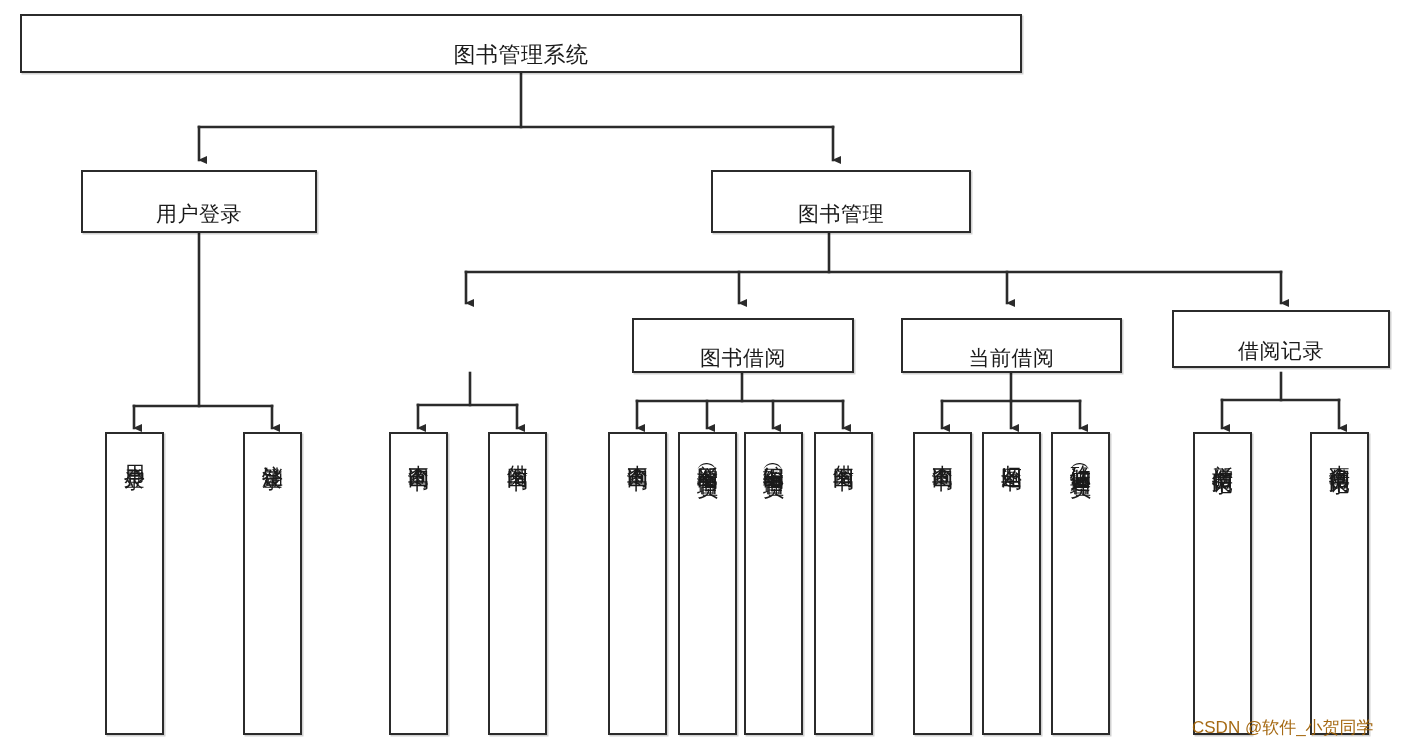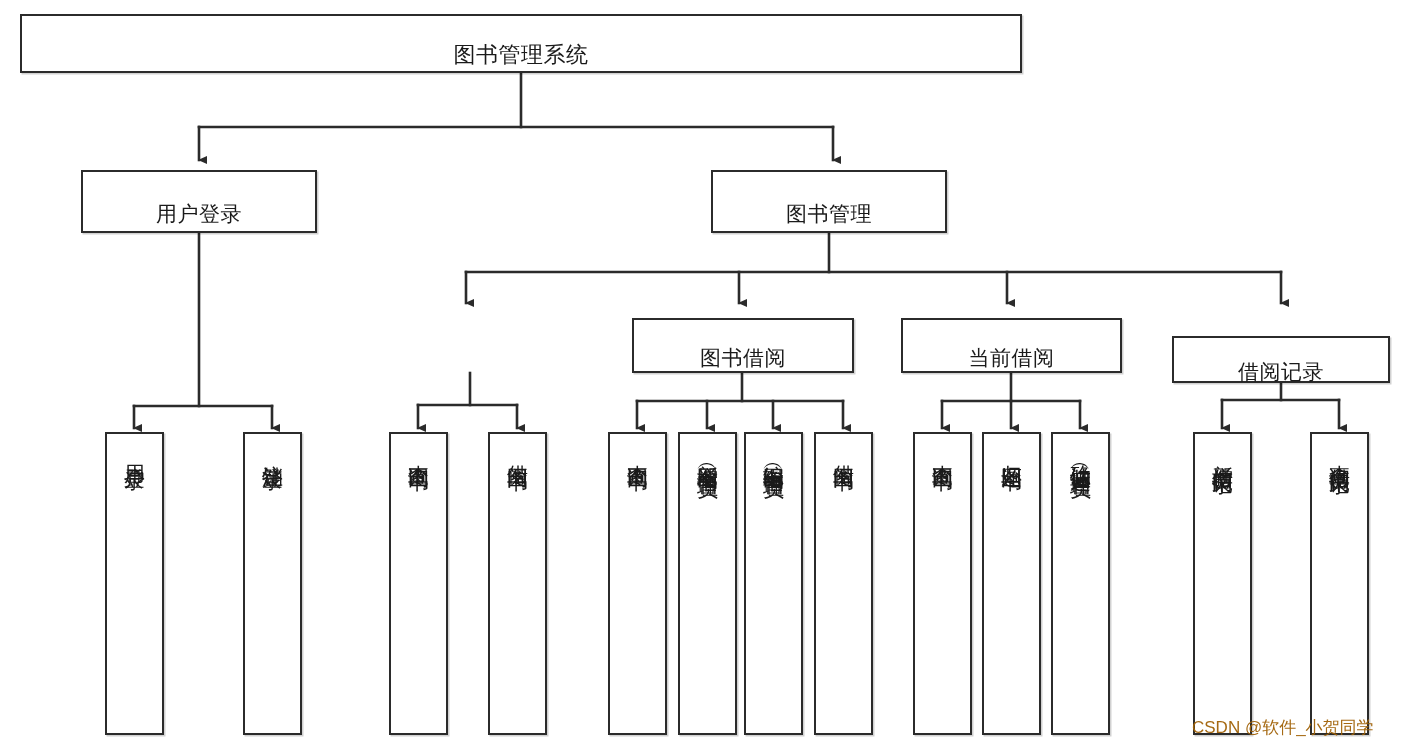--- a/index.html
+++ b/index.html
@@ -128,34 +128,34 @@
   </svg>
 
   <div class="node horiz root" style="left:20px; top:14px; width:1002px; height:59px;">
     <span class="node-label">图书管理系统</span>
   </div>
 
   <div class="node horiz" style="left:81px; top:170px; width:236px; height:63px;">
     <span class="node-label">用户登录</span>
   </div>
 
-  <div class="node horiz" style="left:711px; top:170px; width:236px; height:63px;align-items:center;">
+  <div class="node horiz" style="left:711px; top:170px; width:260px; height:63px;align-items:center;">
     <span class="node-label">图书管理</span>
   </div>
 
 
   <div class="node horiz" style="left:901px; top:318px; width:221px; height:55px;">
     <span class="node-label">当前借阅</span>
   </div>
 
   <div class="node horiz" style="left:632px; top:318px; width:222px; height:55px;">
     <span class="node-label">图书借阅</span>
   </div>
 
-  <div class="node horiz" style="left:1172px; top:336px; width:218px; height:47px;">
+  <div class="node horiz" style="left:1172px; top:310px; width:218px; height:58px;">
     <span class="node-label">借阅记录</span>
   </div>
 
   <div class="node vert" style="left:105px; top:432px; width:59px; height:303px;">
     <span class="node-label">用户登录</span>
   </div>
 
   <div class="node vert" style="left:243px; top:432px; width:59px; height:303px;">
     <span class="node-label">注销登录</span>
   </div>

